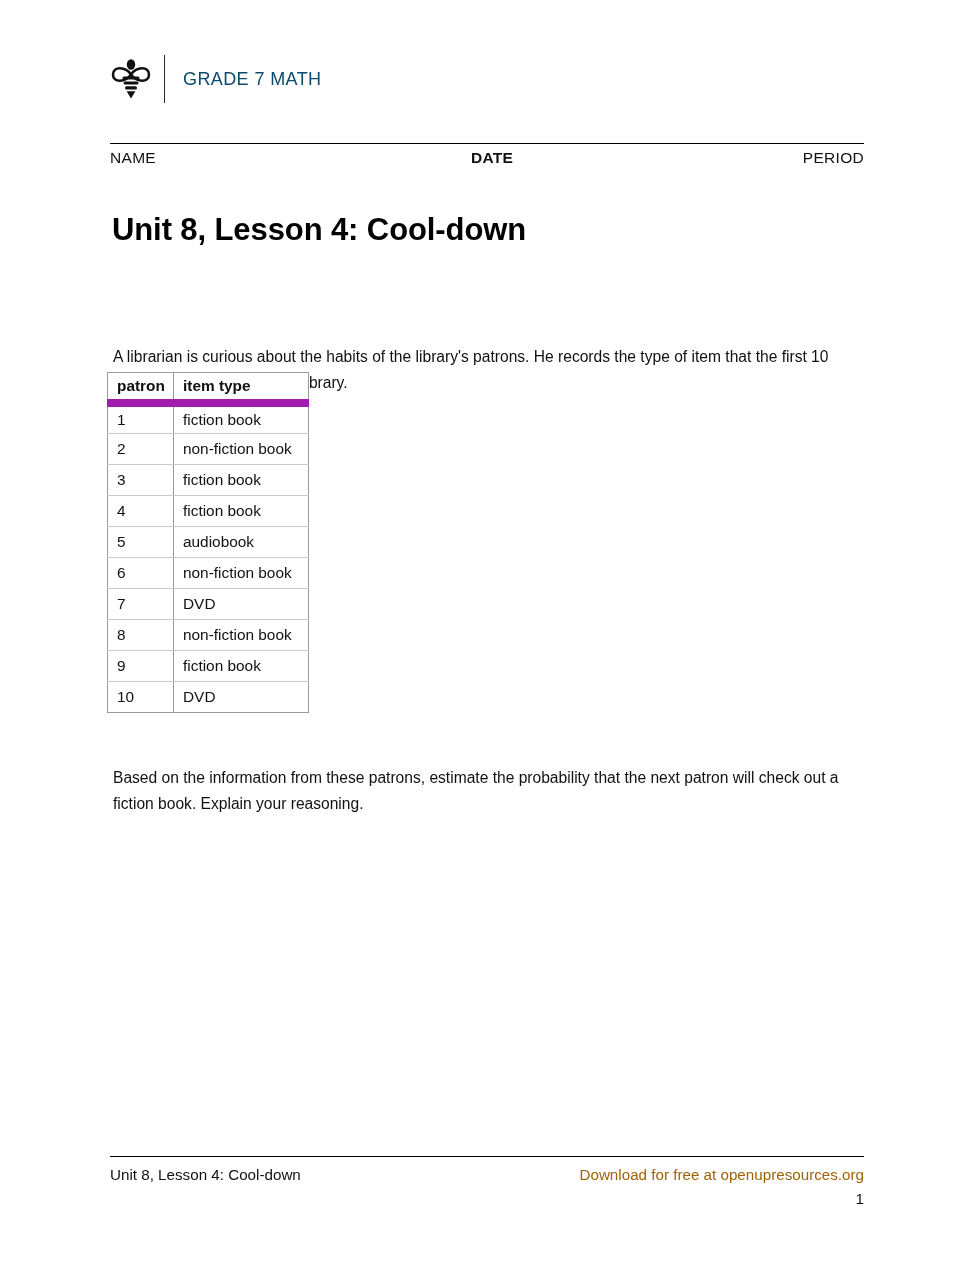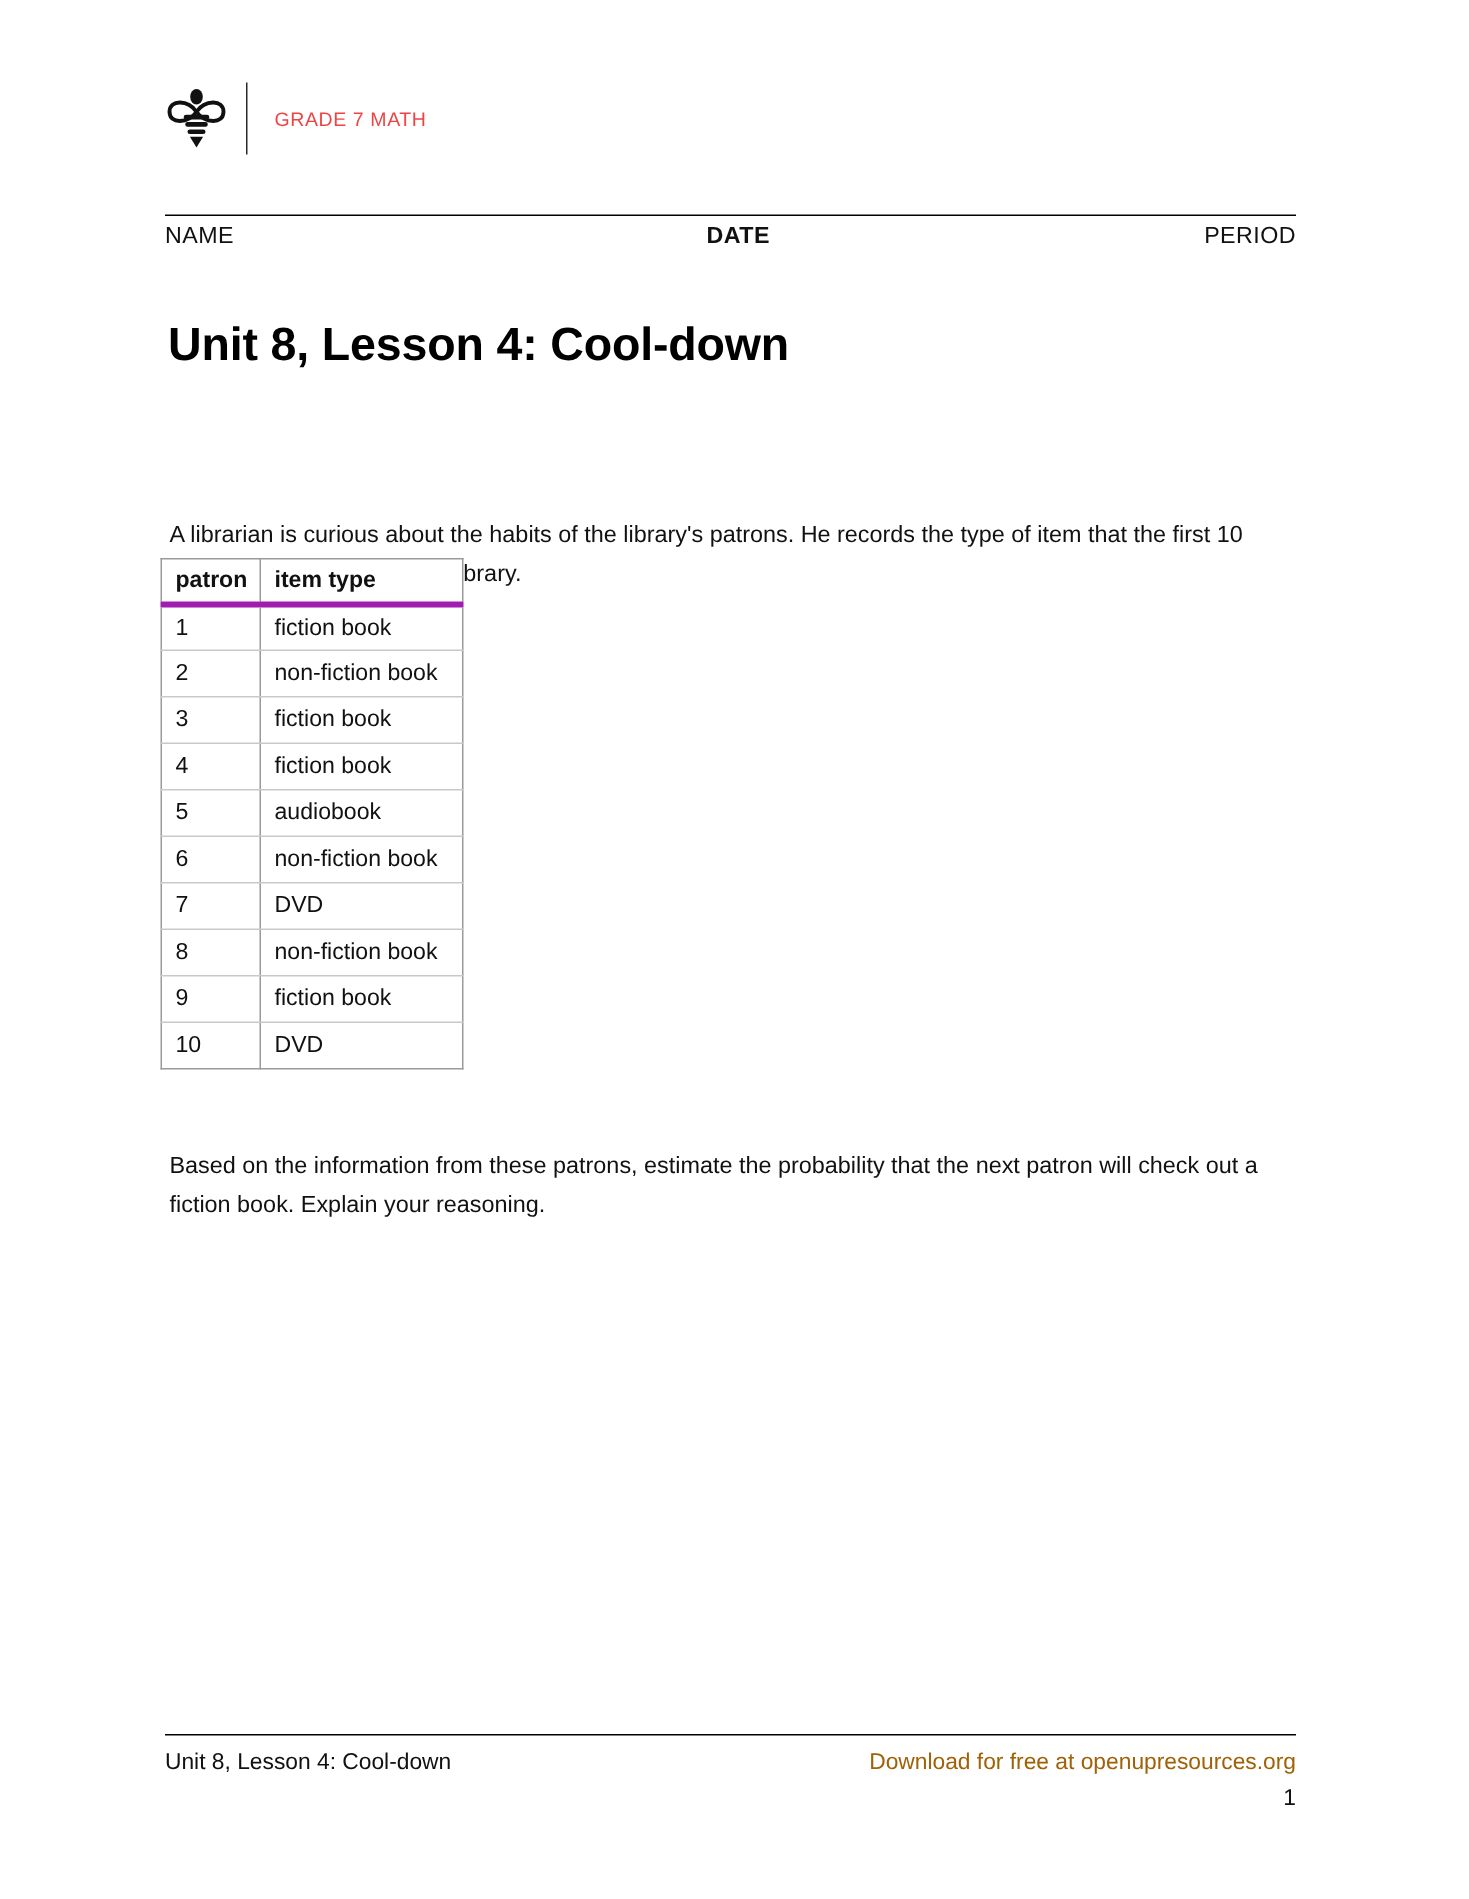--- a/index.html
+++ b/index.html
@@ -39,23 +39,23 @@
     display: block;
   }
   .brand-divider {
     width: 1px;
     height: 48px;
     background: #2b2b2b;
     margin-left: 12px;
     margin-right: 18px;
   }
   .brand-title {
-    font-size: 13px;
+    font-size: 18px;
     letter-spacing: 0.4px;
-    color: #ef4444;
+    color: #0c4a6e;
     white-space: nowrap;
   }
 
   
   .rule-top {
     position: absolute;
     left: 110px;
     top: 143px;
     width: 754px;
     height: 1px;
@@ -140,21 +140,21 @@
     color: #111111;
     border-left: 1px solid #9a9a9a;
     border-right: 1px solid #9a9a9a;
     border-bottom: 1px solid #c9c9c9;
     white-space: nowrap;
   }
   table.data-table th {
     font-weight: bold;
     height: 30px;
     border-top: 1px solid #9a9a9a;
-    border-bottom: 4px solid #a21caf;
+    border-bottom: 8px solid #a21caf;
   }
   table.data-table tbody tr:last-child td {
     border-bottom: 1px solid #9a9a9a;
   }
 
   
   .rule-bottom {
     position: absolute;
     left: 110px;
     top: 1156px;

